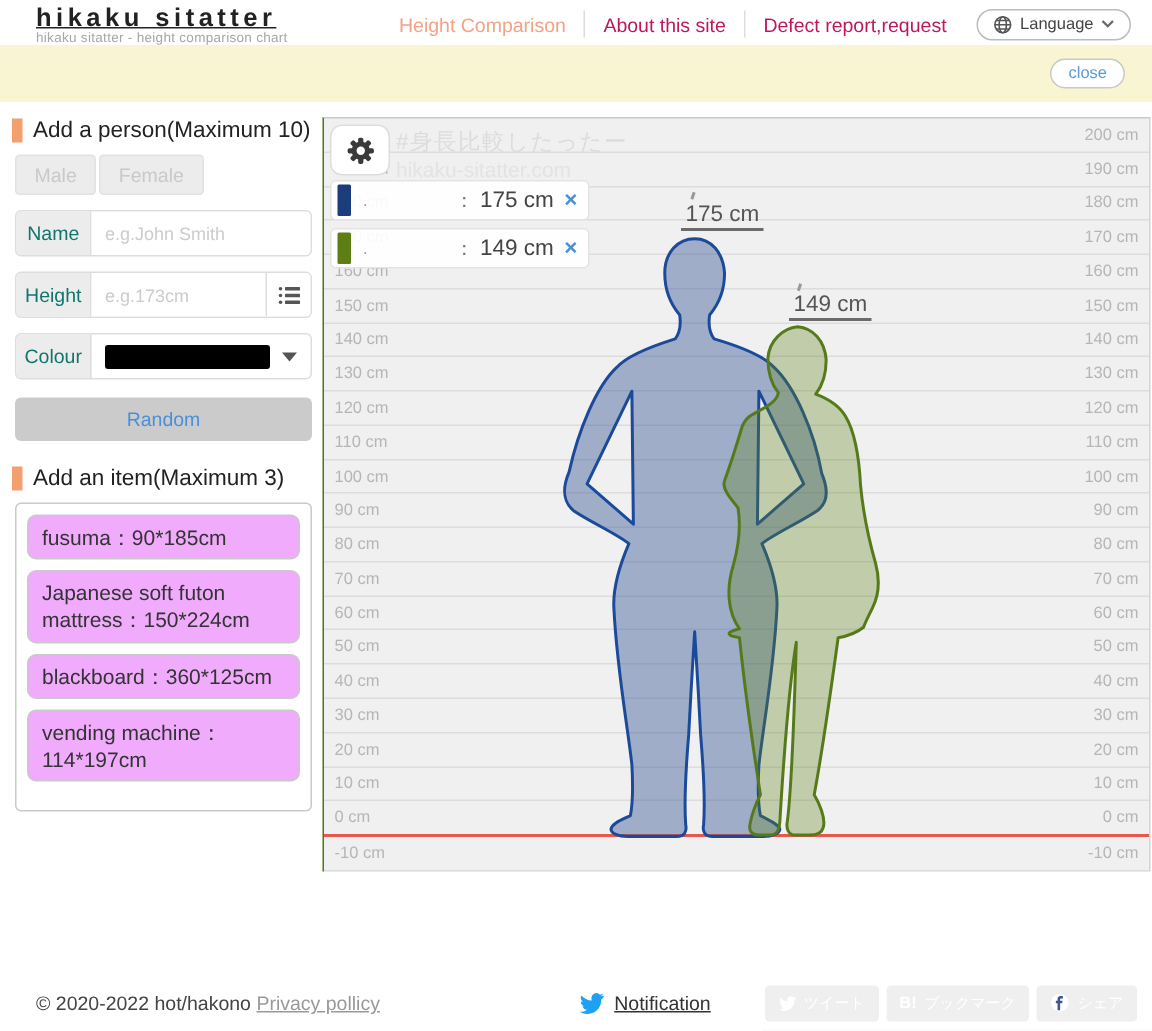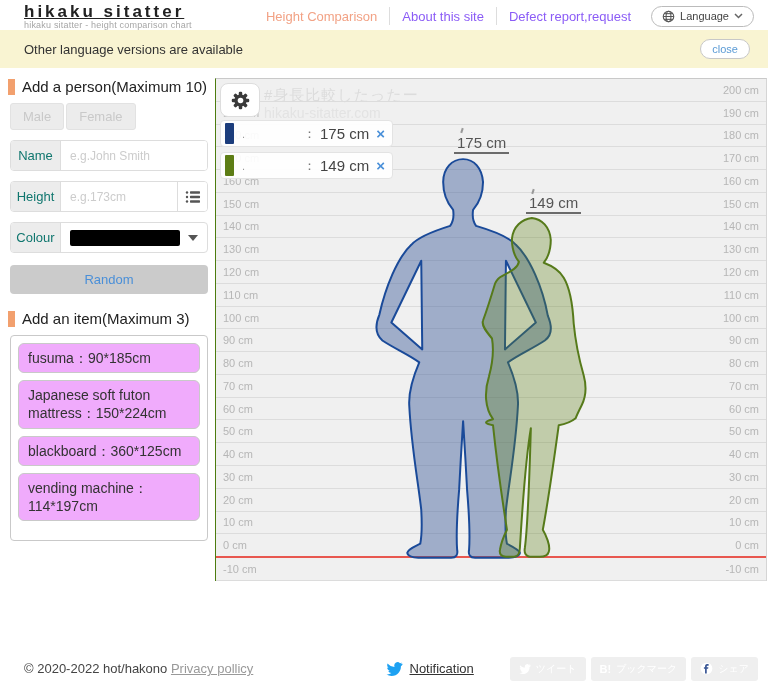--- a/index.html
+++ b/index.html
@@ -16,21 +16,21 @@
     height: 30px;
     display: flex;
     align-items: center;
     justify-content: space-between;
     padding: 2px 14px 0 24px;
   }
   .logo { line-height: 1; }
   .logo-title { font-size: 17px; font-weight: bold; letter-spacing: 3px; color: #222; text-decoration: underline; }
   .logo-sub { font-size: 9px; color: #a6a6a6; margin-top: 1px; letter-spacing: .2px; }
   .nav { display: flex; align-items: center; }
-  .nav-item { font-size: 13px; color: #8b5cf6; padding: 2px 12px; text-decoration: none; cursor: pointer; }
+  .nav-item { font-size: 13px; color: #be185d; padding: 2px 12px; text-decoration: none; cursor: pointer; }
   .nav-item.accent { color: #f2a285; }
   .nav-sep { width: 1px; height: 18px; background: #ddd; }
   .lang-btn {
     display: flex; align-items: center; gap: 5px;
     border: 1px solid #bbb; border-radius: 14px;
     padding: 3px 10px; margin-left: 8px;
     font-size: 11px; color: #444; background: #fff; cursor: pointer;
   }
   
   .banner {
@@ -175,21 +175,20 @@
       <span style="display:flex">
         <svg width="9" height="6" viewBox="0 0 9 6" fill="none" stroke="#666" stroke-width="1.5">
             <polyline points="1,1 4.5,4.5 8,1"></polyline>
           </svg>
       </span>
     </button>
   </div>
 </div>
 
 <div class="banner">
-  <span class="banner-msg">Other language versions are available</span>
   <button class="close-btn">close</button>
 </div>
 
 <div class="main">
 
   <div class="sidebar">
     <div class="section-title">
       <span class="section-bullet"></span>
       <span class="section-text">Add a person(Maximum 10)</span>
     </div>

